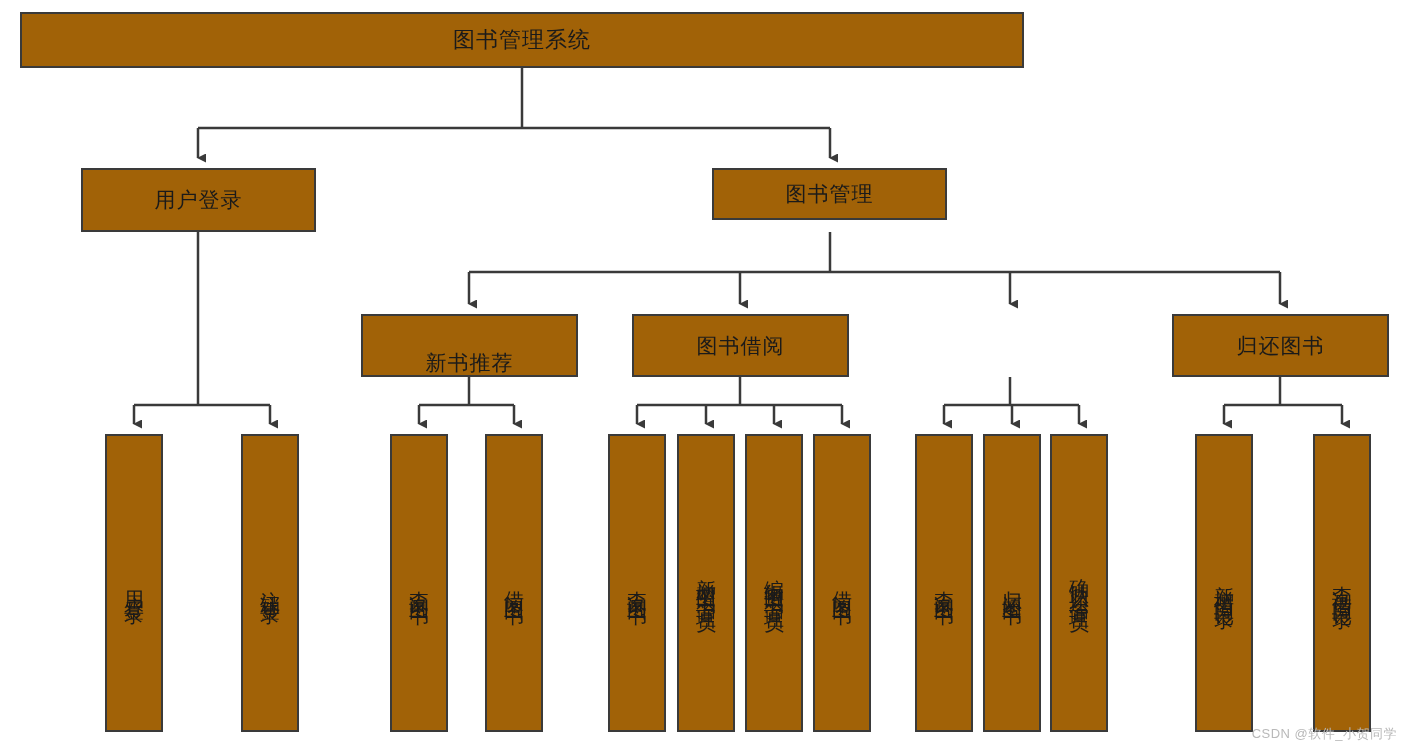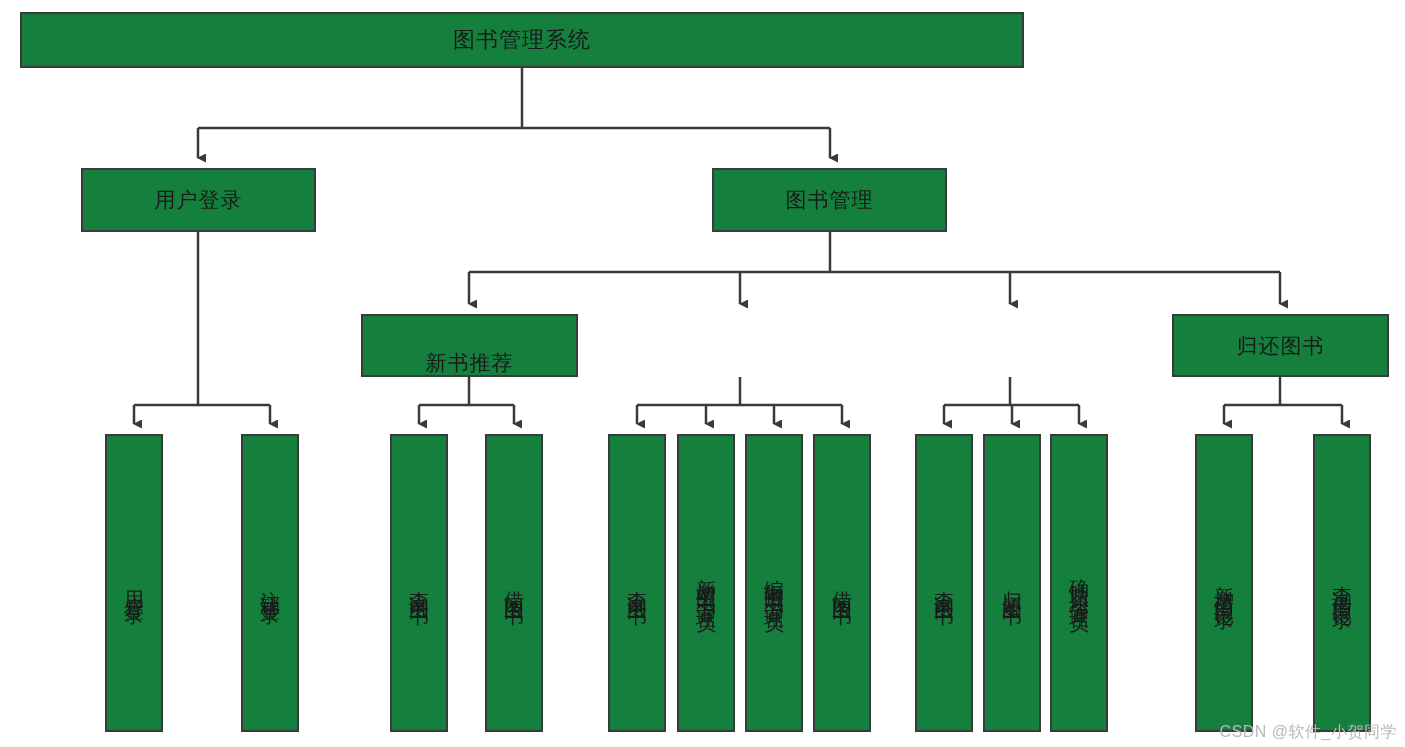--- a/index.html
+++ b/index.html
@@ -23,21 +23,21 @@
     left: 0;
     top: 0;
     width: 1405px;
     height: 747px;
     pointer-events: none;
   }
   .node {
     position: absolute;
     box-sizing: border-box;
     border: 2px solid #3a3a3a;
-    background: #15803d;
+    background: #a16207;
     display: flex;
     align-items: center;
     justify-content: center;
     color: #1a1a1a;
   }
   .node-h {
     font-size: 21px;
     letter-spacing: 1px;
     line-height: 1.2;
   }
@@ -56,21 +56,21 @@
     text-orientation: upright;
     letter-spacing: 5px;
     line-height: 1.05;
     white-space: nowrap;
     text-align: center;
   }
   .watermark {
     position: absolute;
     right: 8px;
     bottom: 4px;
-    font-size: 16px;
+    font-size: 13px;
     color: #b9b9b9;
     letter-spacing: 0.5px;
     white-space: nowrap;
   }
 </style>
 </head>
 <body>
 
 <div id="canvas">
 
@@ -124,26 +124,29 @@
     </g>
   </svg>
 
   <div class="node node-root" style="left:20px; top:12px; width:1004px; height:56px;">
     <span>图书管理系统</span>
   </div>
 
   <div class="node node-h" style="left:81px; top:168px; width:235px; height:64px;">
     <span>用户登录</span>
   </div>
-  <div class="node node-h" style="left:712px; top:168px; width:235px; height:64px;">
+  <div class="node node-h" style="left:712px; top:168px; width:235px; height:52px;">
     <span>图书管理</span>
   </div>
 
   <div class="node node-h" style="left:361px; top:314px; width:217px; height:63px;align-items:flex-end;">
     <span>新书推荐</span>
+  </div>
+  <div class="node node-h" style="left:632px; top:314px; width:217px; height:63px;">
+    <span>图书借阅</span>
   </div>
   <div class="node node-h" style="left:1172px; top:314px; width:217px; height:63px;">
     <span>归还图书</span>
   </div>
 
   <div class="node node-v" style="left:105px; top:434px; width:58px; height:298px;">
     <span class="vlabel">用户登录</span>
   </div>
   <div class="node node-v" style="left:241px; top:434px; width:58px; height:298px;">
     <span class="vlabel">注销登录</span>

